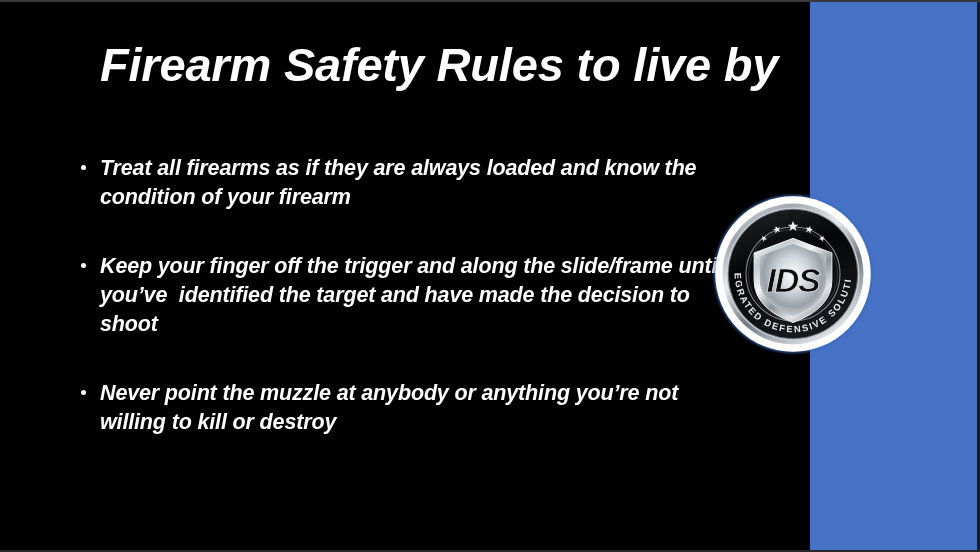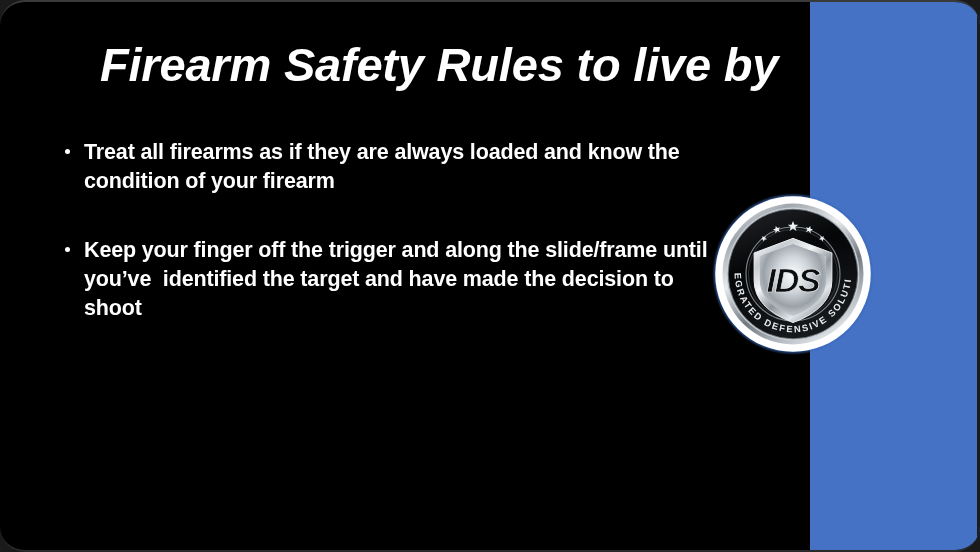--- a/index.html
+++ b/index.html
@@ -11,21 +11,20 @@
   .slide {
     position: relative;
     width: 980px;
     height: 552px;
     background: #000000;
     overflow: hidden;
     font-family: "Liberation Sans", sans-serif;
     box-sizing: border-box;
     border-top: 2px solid #3a3a3a;
     border-bottom: 2px solid #2a2a2a;
-    border-radius: 25px;
   }
 
   
   .blue-panel {
     position: absolute;
     top: 0;
     left: 810px;
     width: 170px;
     height: 552px;
     background: #4572c4;
@@ -47,23 +46,24 @@
     line-height: 1.08;
     white-space: nowrap;
   }
 
   
   .bullets {
     position: absolute;
     left: 62px;
     top: 136px;
     width: 650px;
-    margin: 0;
+    margin: 16px;
     padding: 0;
     list-style: none;
+    font-style: italic;
   }
   .bullet-item {
     position: relative;
     padding-left: 22px;
     margin-bottom: 40px;
     color: #ffffff;
     font-size: 21.5px;
     font-weight: bold;
     line-height: 29px;
     letter-spacing: -0.15px;
@@ -109,20 +109,24 @@
   <div class="title">Firearm Safety Rules to live by</div>
 
   <ul class="bullets">
     <li class="bullet-item">
       <span class="bullet-dot"></span>
       <span class="bullet-text">Treat all firearms as if they are always loaded and know the condition of your firearm</span>
     </li>
     <li class="bullet-item">
       <span class="bullet-dot"></span>
       <span class="bullet-text">Keep your finger off the trigger and along the slide/frame until you’ve  identified the target and have made the decision to shoot</span>
+    </li>
+    <li class="bullet-item">
+      <span class="bullet-dot"></span>
+      <span class="bullet-text">Never point the muzzle at anybody or anything you’re not willing to kill or destroy</span>
     </li>
   </ul>
 
   <div class="logo">
     <svg viewBox="0 0 200 200" xmlns="http://www.w3.org/2000/svg" aria-hidden="true">
       <defs>
         <radialGradient id="glow" cx="50%" cy="50%" r="50%">
           <stop offset="86%" stop-color="#4572c4" stop-opacity="0"></stop>
           <stop offset="95%" stop-color="#3f6fc0" stop-opacity="0.85"></stop>
           <stop offset="100%" stop-color="#2f5eb0" stop-opacity="0"></stop>

